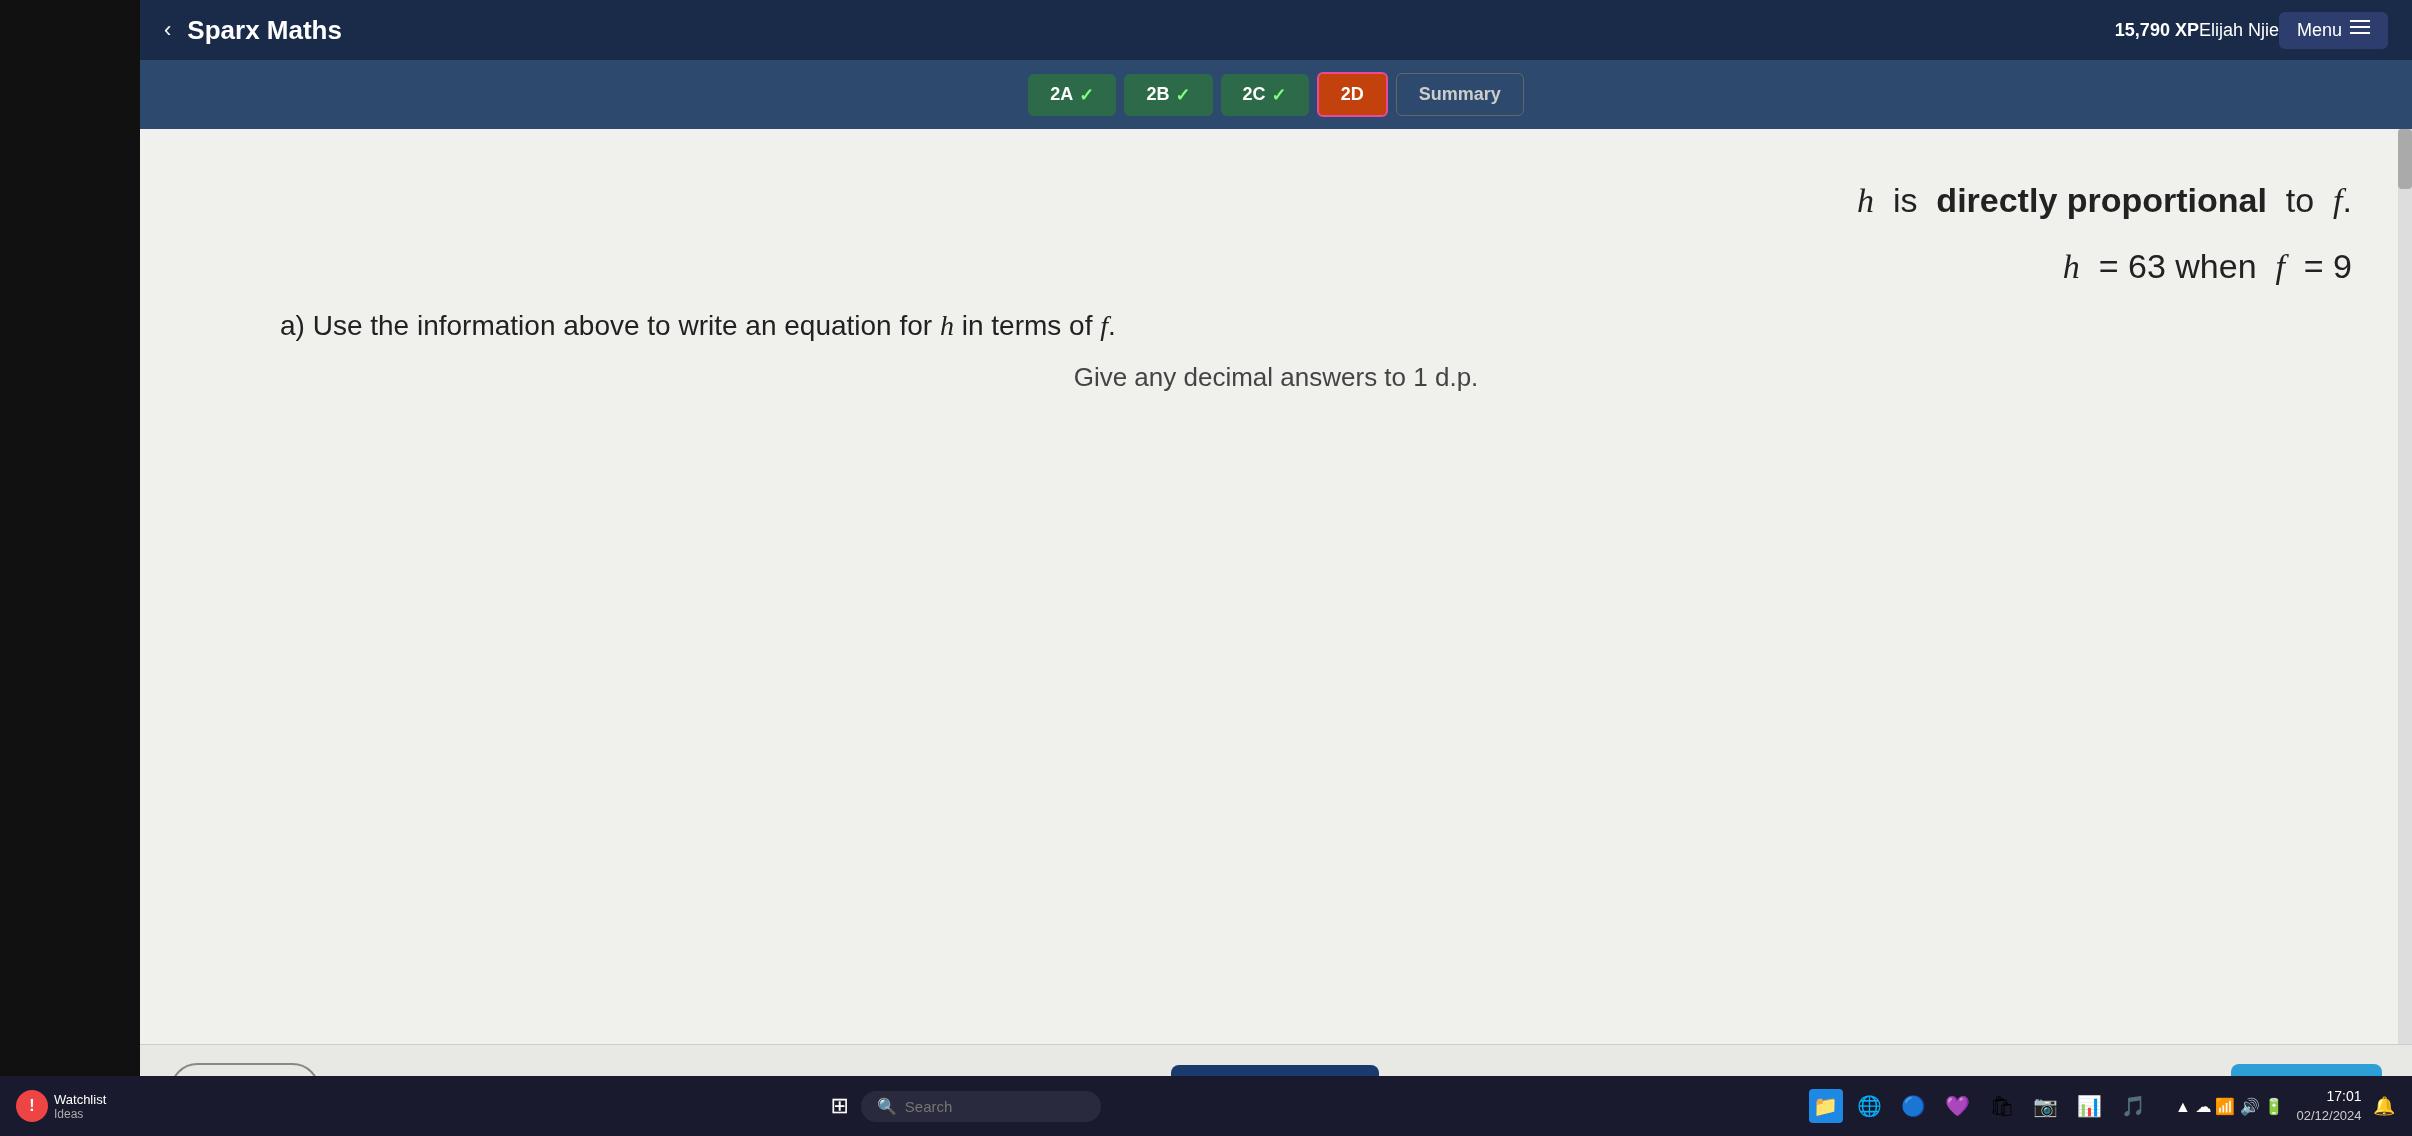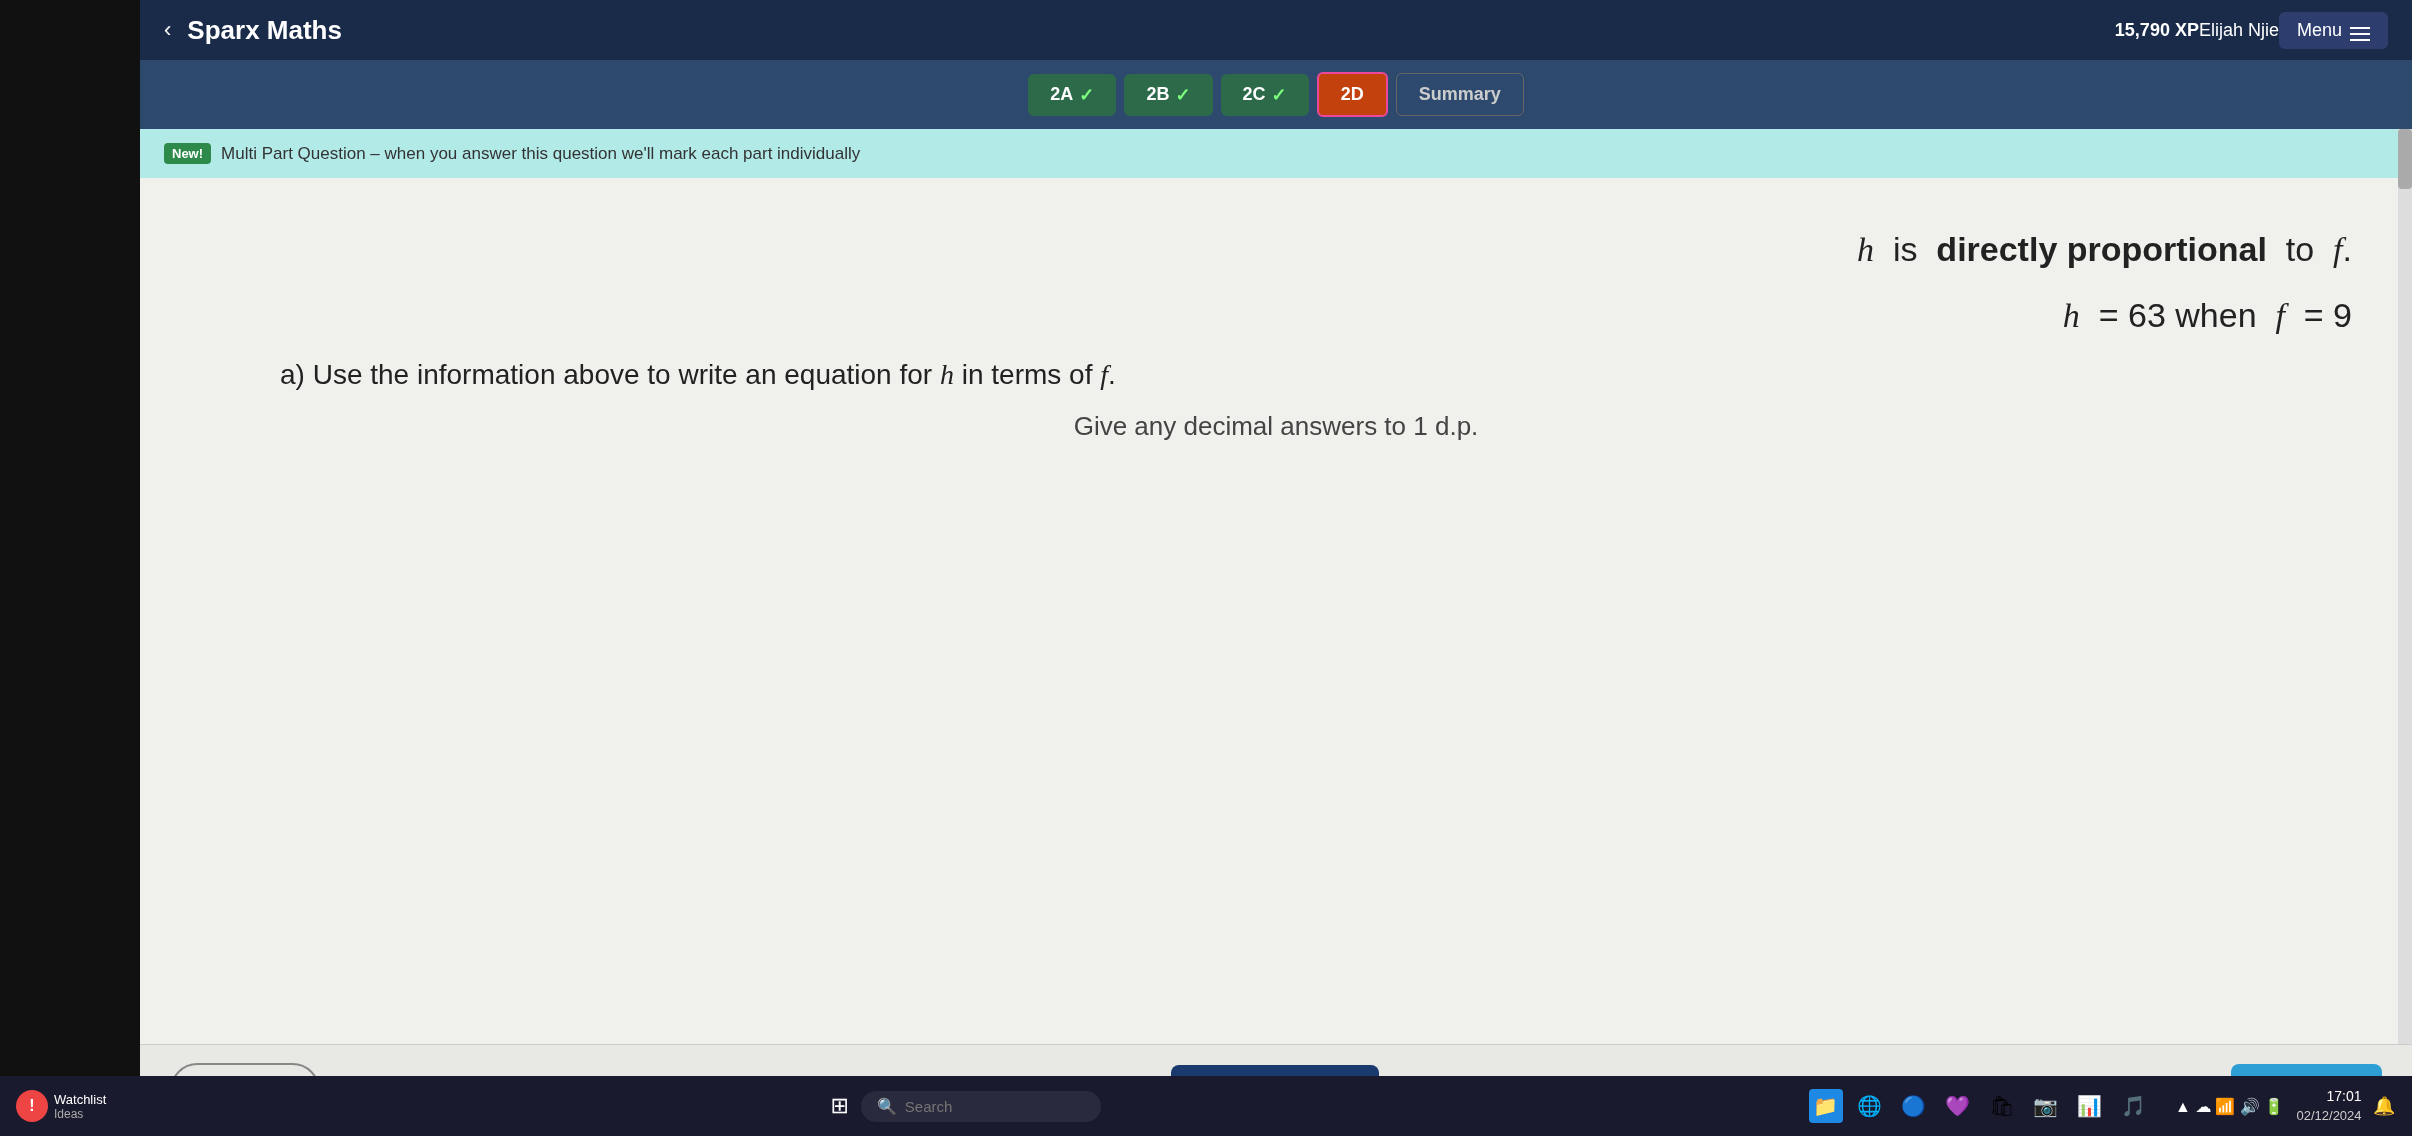--- a/index.html
+++ b/index.html
@@ -72,21 +72,21 @@
 
     .menu-btn {
       background: #2d3e6e;
       border: none;
       color: white;
       padding: 8px 18px;
       font-size: 18px;
       border-radius: 6px;
       cursor: pointer;
       display: flex;
-      align-items: flex-end;
+      align-items: flex-start;
       gap: 8px;
     }
 
     
     .tab-bar {
       background: #2d4a6e;
       display: flex;
       justify-content: center;
       align-items: center;
       padding: 12px 0;
@@ -481,24 +481,20 @@
       <span>2D</span>
     </button>
     <button class="tab tab-summary">
       <span>Summary</span>
     </button>
   </div>
 
   <div class="content-area">
     <div class="question-panel">
 
-      <div class="notification-bar">
-        <span class="new-badge">New!</span>
-        <span>Multi Part Question – when you answer this question we'll mark each part individually</span>
-      </div>
 
       <div class="question-content">
 
 
         <div class="math-line">
           <span class="math-italic">h</span>
           &nbsp;is&nbsp;
           <span class="math-bold">directly proportional</span>
           &nbsp;to&nbsp;
           <span class="math-italic">f</span>.

